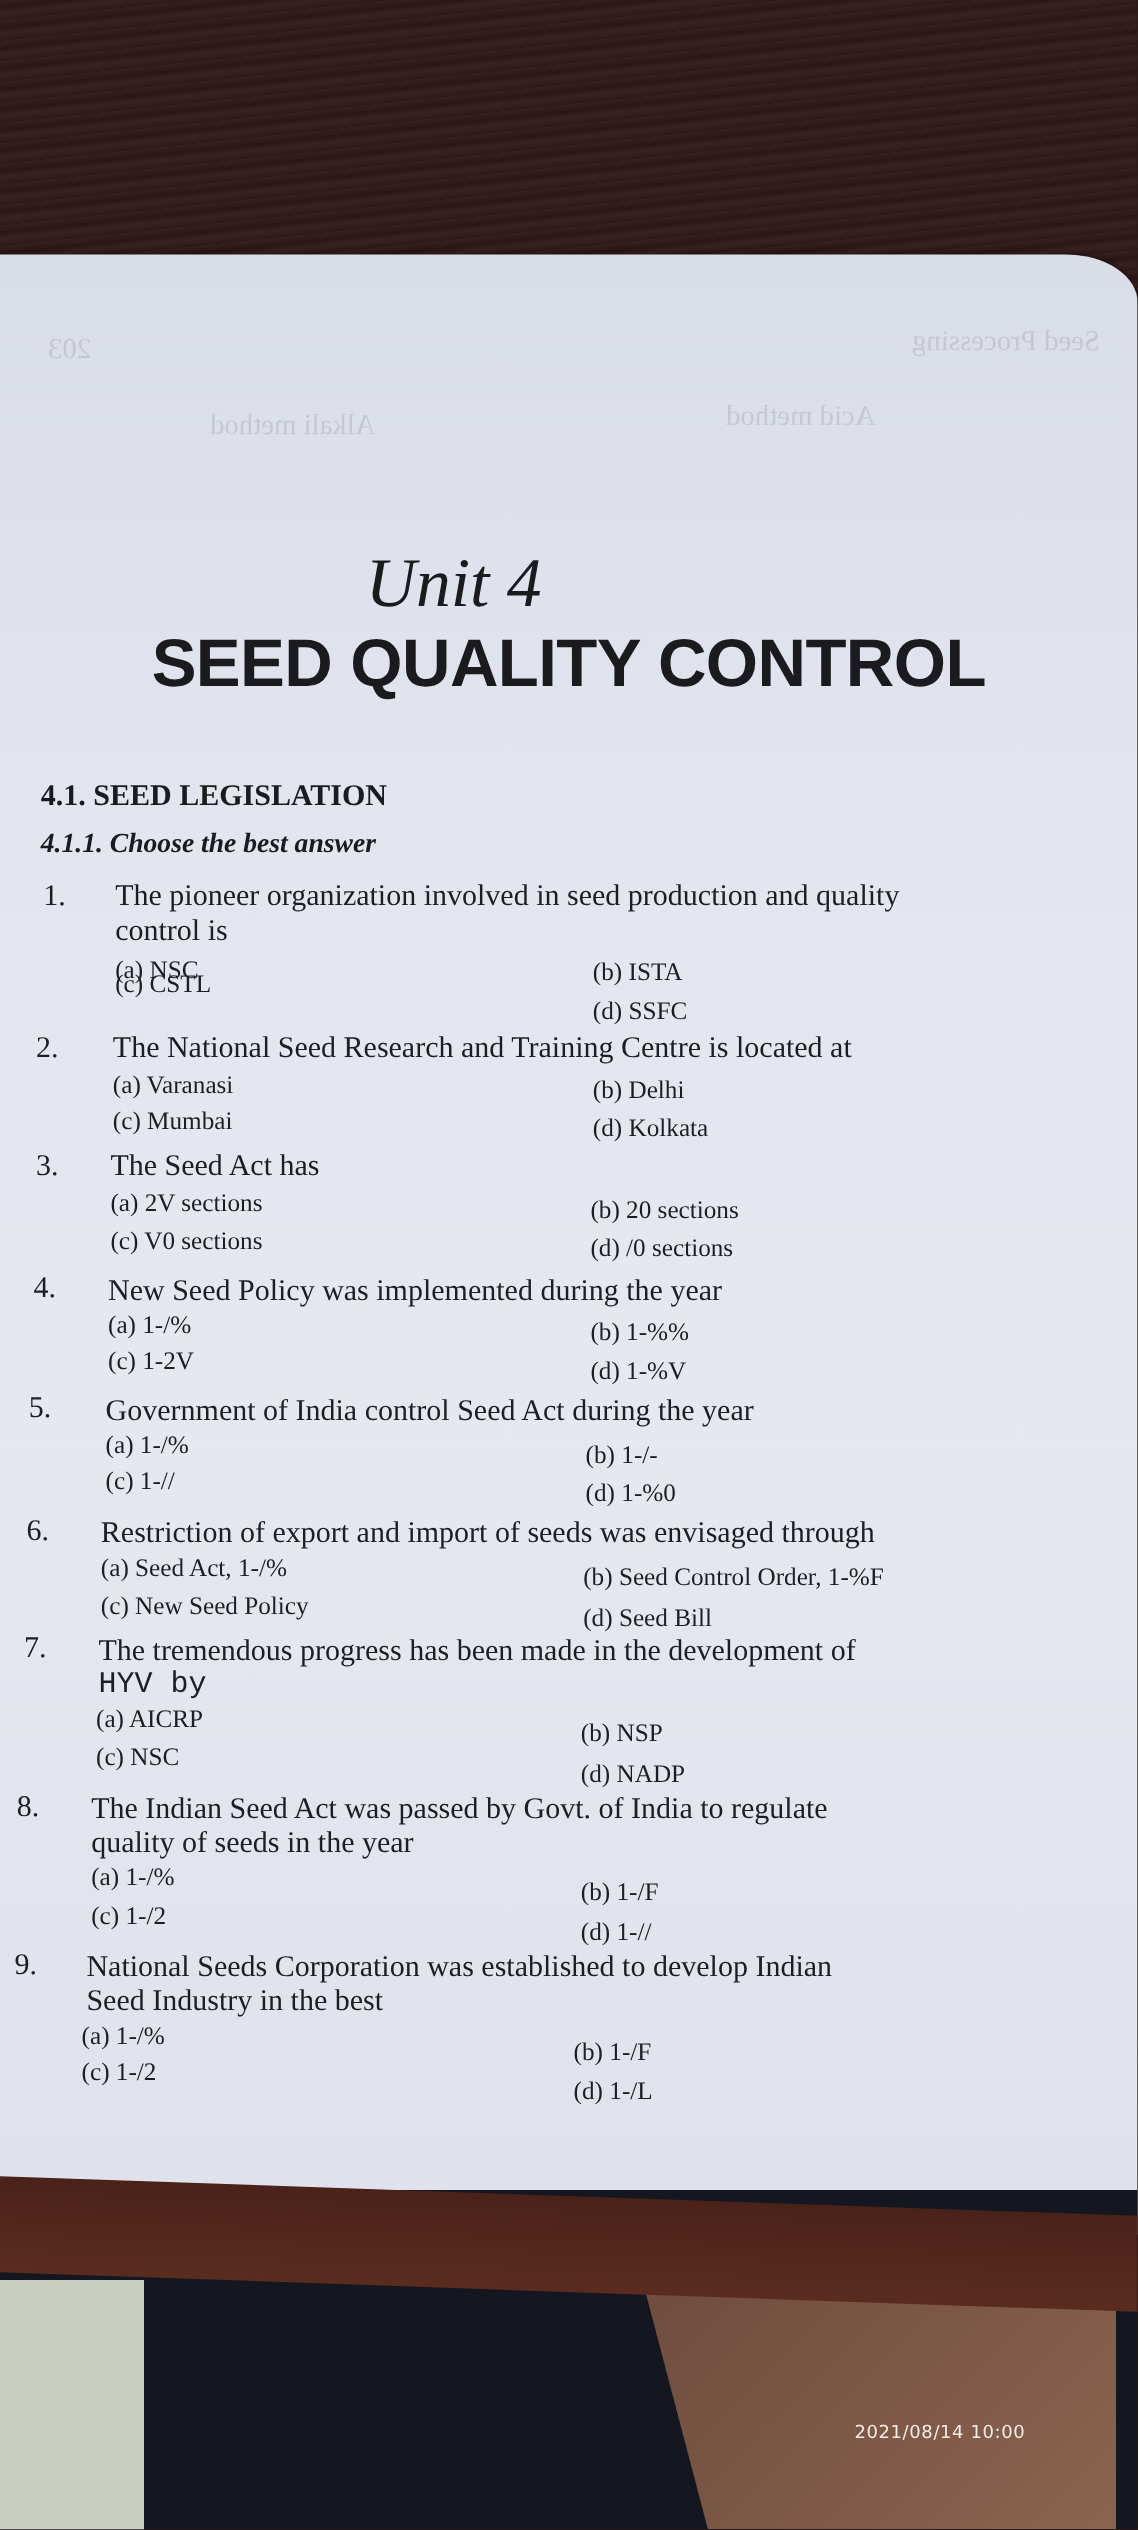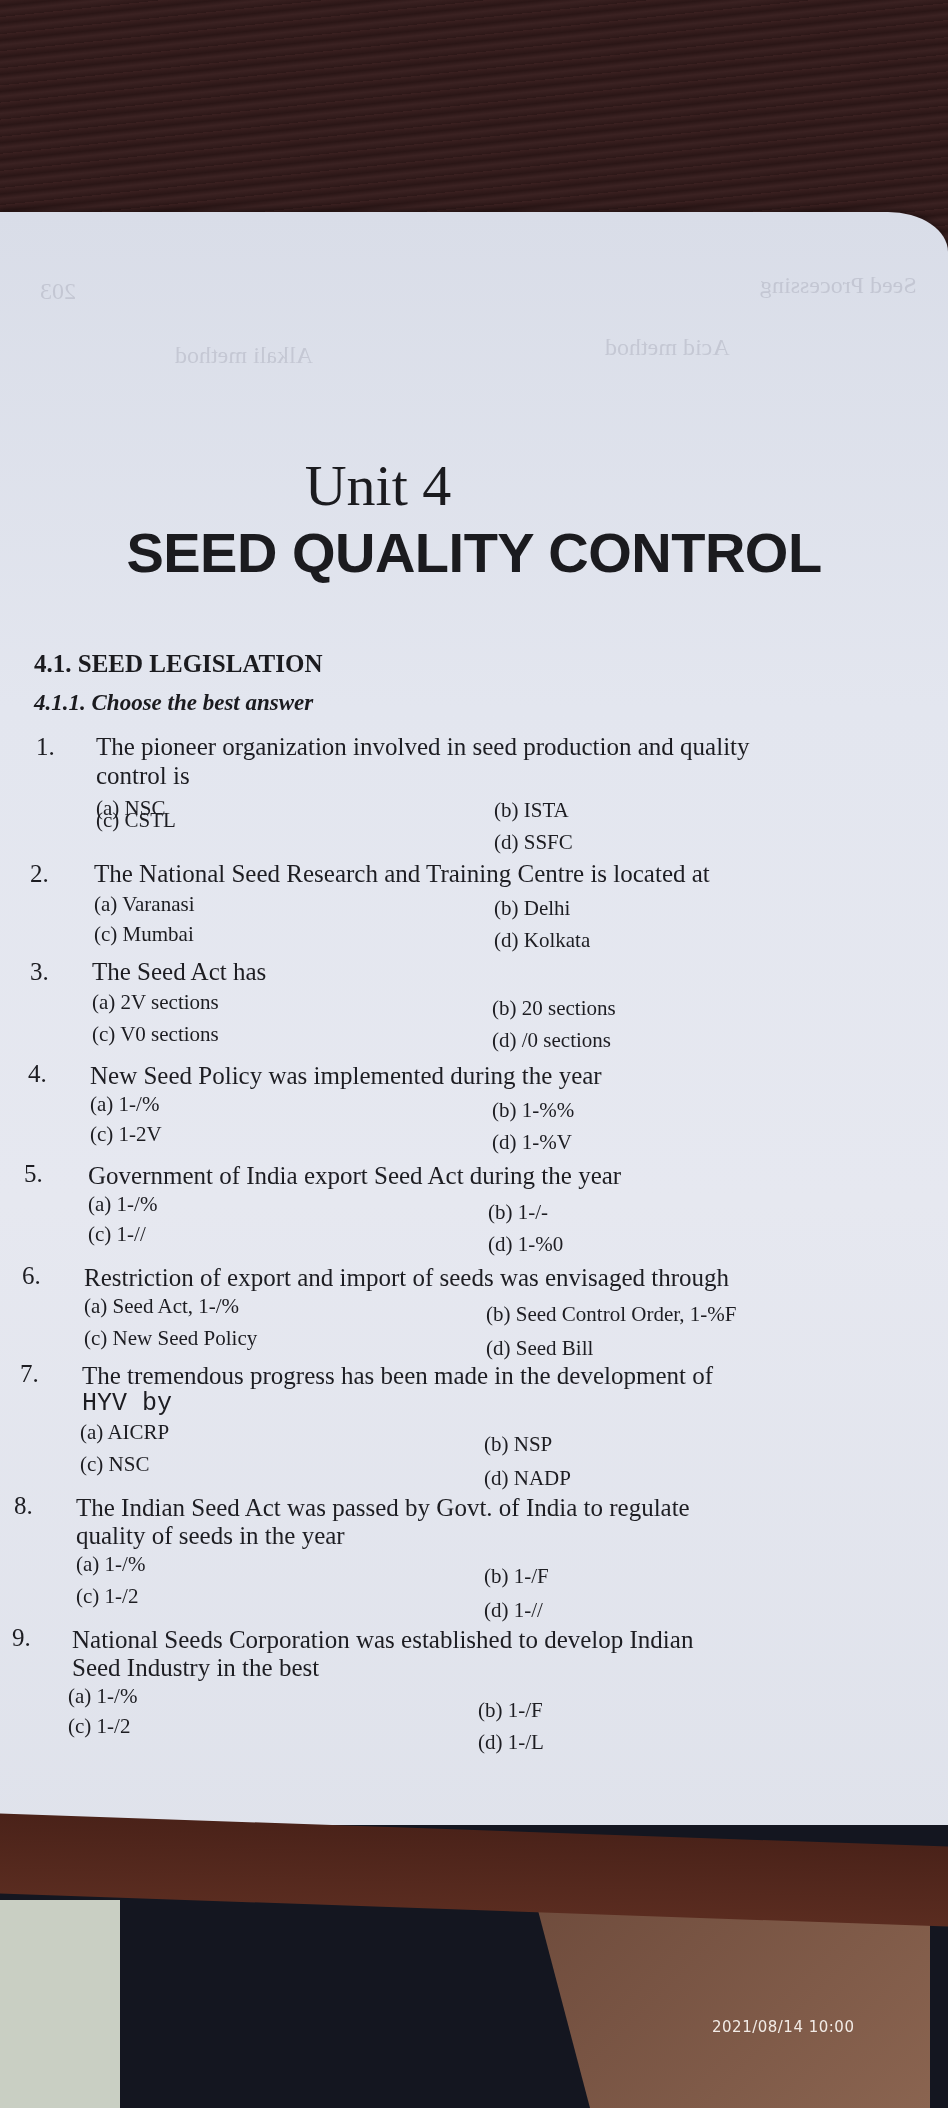--- a/index.html
+++ b/index.html
@@ -17,21 +17,21 @@
       background: linear-gradient(180deg, #d9dde8 0%, #e3e6ef 30%, #e6e8f0 60%, #dfe2eb 100%);
       border-top-left-radius: 0; border-top-right-radius: 60px 40px;
       box-shadow: 0 -2px 6px rgba(0,0,0,0.3);
     }
     .ghost {
       position: absolute; color: rgba(60,60,80,0.14); font-size: 24px;
       transform: scaleX(-1); white-space: nowrap; font-family: "Liberation Serif", serif;
     }
     .unit-title {
       position: absolute; left: 0; width: 756px; top: 452px; text-align: center;
-      font-size: 58px; color: #1b1b1f; letter-spacing: 0px;
+      font-size: 58px; font-style: italic; color: #1b1b1f; letter-spacing: 0px;
     }
     .chapter-title {
       position: absolute; left: 0; width: 948px; top: 520px; text-align: center;
       font-family: "Liberation Sans", sans-serif; font-weight: bold;
       font-size: 56px; color: #1b1b1f; letter-spacing: -0.5px;
     }
     .section-heading {
       position: absolute; left: 34px; top: 650px;
       font-size: 25px; font-weight: bold; color: #1b1b1f;
     }
@@ -114,21 +114,21 @@
   <span class="q-num" style="left:28px;top:1060px;">4.</span>
   <span class="q-text" style="left:90px;top:1062px;">New Seed Policy was implemented during the year</span>
   <span class="opt" style="left:90px;top:1092px;">(a) 1-/%</span>
   <span class="opt" style="left:492px;top:1098px;">(b) 1-%%</span>
   <span class="opt" style="left:90px;top:1122px;">(c) 1-2V</span>
   <span class="opt" style="left:492px;top:1130px;">(d) 1-%V</span>
 </div>
 
 <div>
   <span class="q-num" style="left:24px;top:1160px;">5.</span>
-  <span class="q-text" style="left:88px;top:1162px;">Government of India export Seed Act during the year</span>
+  <span class="q-text" style="left:88px;top:1162px;">Government of India control Seed Act during the year</span>
   <span class="opt" style="left:88px;top:1192px;">(a) 1-/%</span>
   <span class="opt" style="left:488px;top:1200px;">(b) 1-/-</span>
   <span class="opt" style="left:88px;top:1222px;">(c) 1-//</span>
   <span class="opt" style="left:488px;top:1232px;">(d) 1-%0</span>
 </div>
 
 <div>
   <span class="q-num" style="left:22px;top:1262px;">6.</span>
   <span class="q-text" style="left:84px;top:1264px;">Restriction of export and import of seeds was envisaged through</span>
   <span class="opt" style="left:84px;top:1294px;">(a) Seed Act, 1-/%</span>

